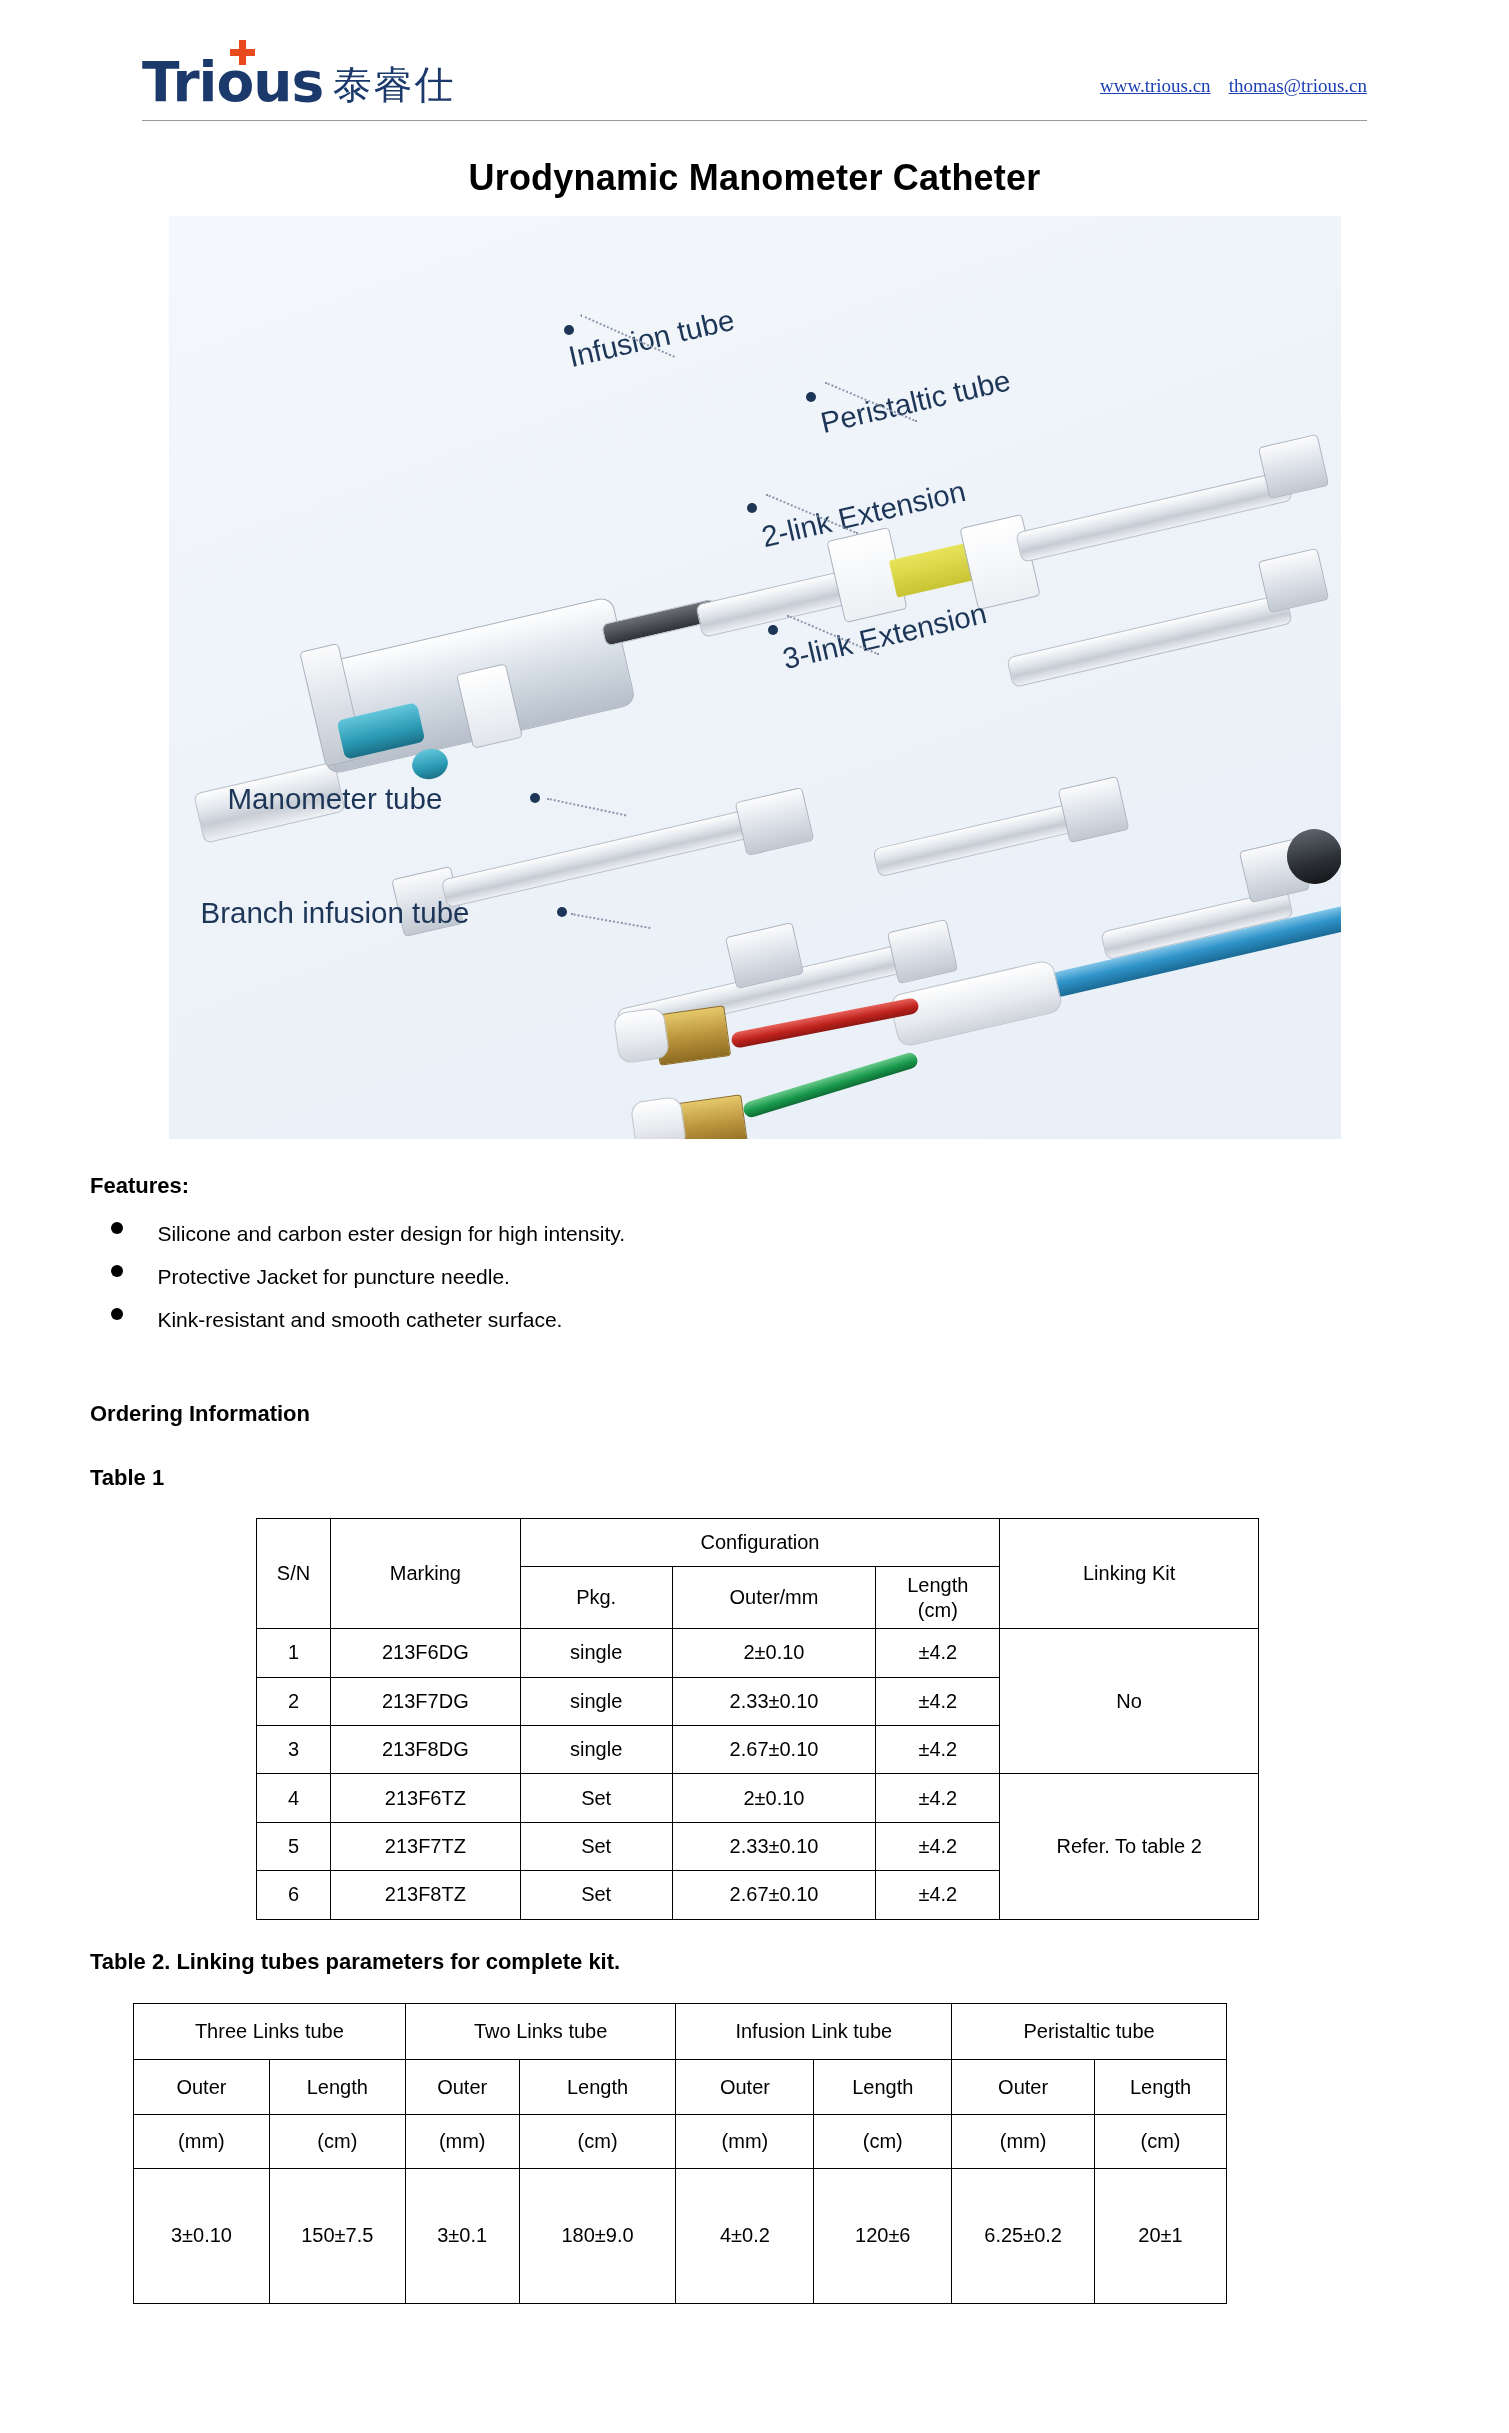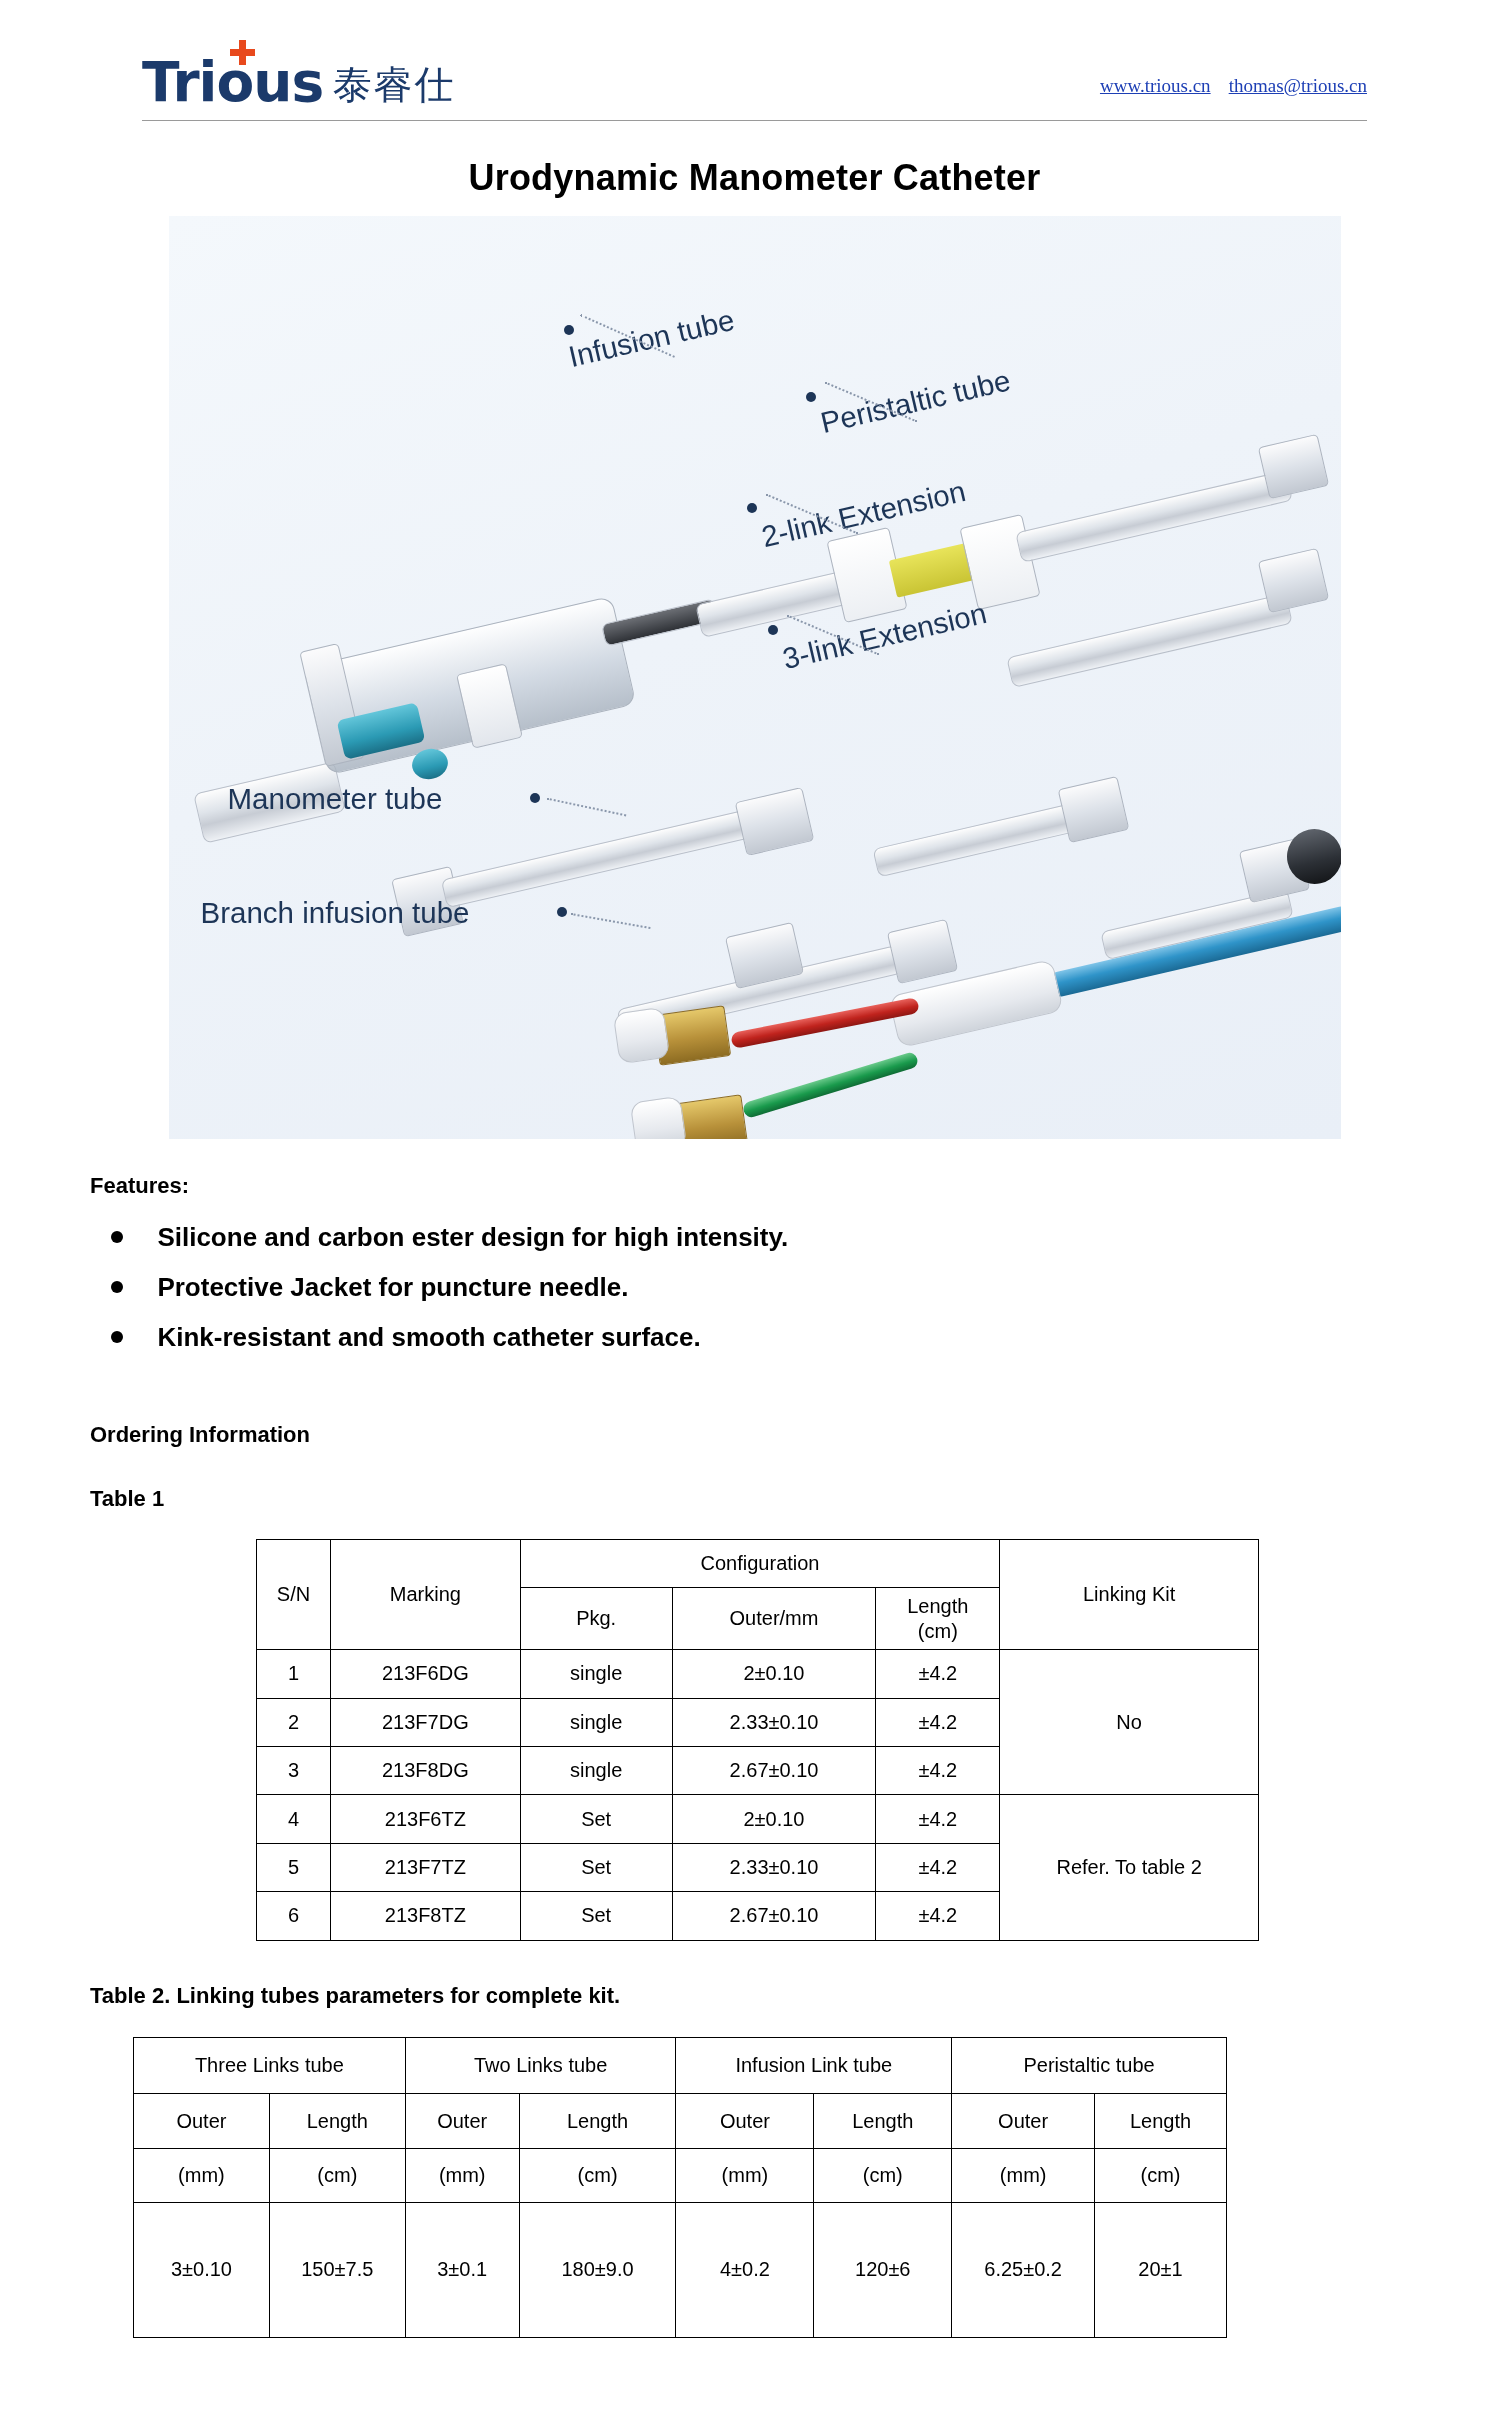--- a/index.html
+++ b/index.html
@@ -200,24 +200,23 @@
     font-weight: bold;
     margin: 34px 0 0 0;
   }
   .bullets {
     list-style: none;
     margin: 23px 0 0 0;
     padding: 0;
   }
   .bullets li {
     display: flex;
-    align-items: center;
-    font-size: 26px;
+    align-items: flex-start;
+    font-size: 21px;
     margin-bottom: 19px;
-    font-weight: bold;
   }
   .bullet-dot {
     display: inline-block;
     width: 12.4px;
     height: 12.4px;
     border-radius: 50%;
     background: #000;
     margin: 0 34px 0 21px;
     flex: none;
   }
@@ -227,21 +226,21 @@
     margin-top: 69px;
   }
   .table1-cap {
     font-size: 22px;
     font-weight: bold;
     margin-top: 38px;
   }
   .table2-cap {
     font-size: 22px;
     font-weight: bold;
-    margin-top: 42px;
+    margin-top: 29px;
   }
 
   
   table {
     border-collapse: collapse;
     font-size: 20px;
   }
   table td, table th {
     border: 1px solid #000;
     font-weight: normal;

